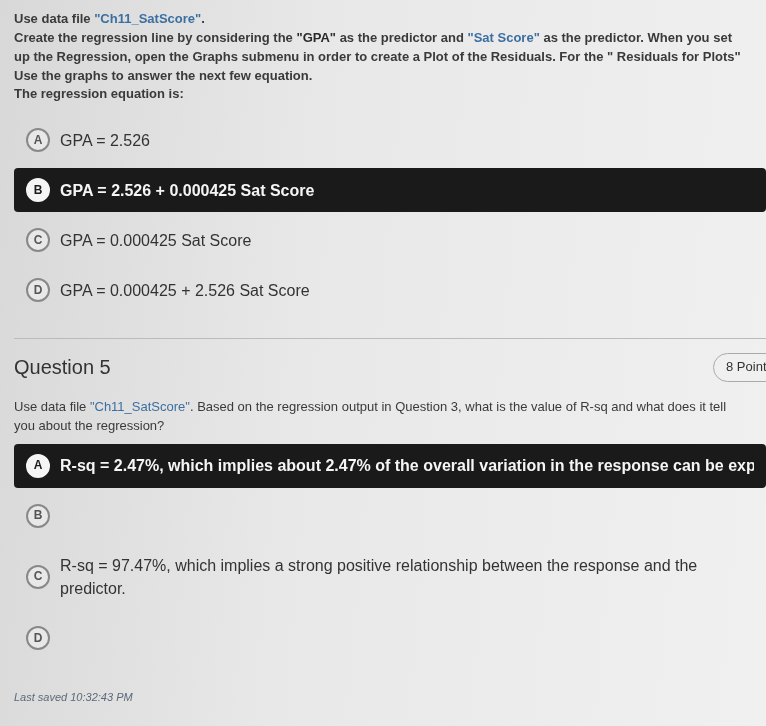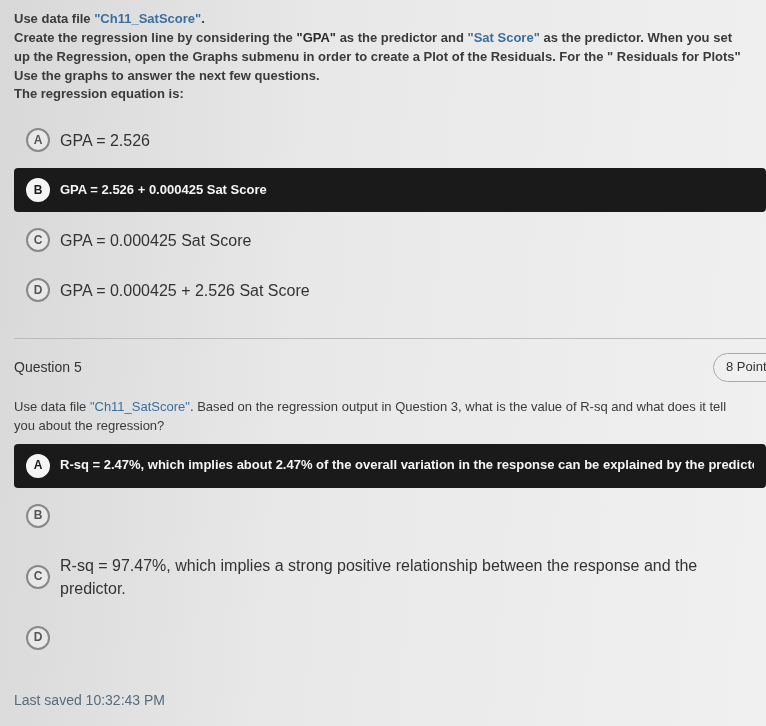--- a/index.html
+++ b/index.html
@@ -48,64 +48,65 @@
       font-size: 12px;
       background: #e8e8e8;
       color: #555;
     }
     .choice.selected .letter {
       background: #f5f5f5;
       color: #1a1a1a;
       border-color: #f5f5f5;
     }
     .choice-text { font-size: 16px; }
-    .choice.selected .choice-text { font-size: 13px; }
+    .choice.selected .choice-text { font-size: 16px; }
     .first-block { margin-top: 14px; }
     .divider {
       border: none;
       border-top: 1px solid #bbb;
       margin: 26px 0 14px 0;
     }
     .q-header {
       display: flex;
       justify-content: space-between;
       align-items: center;
       margin-bottom: 16px;
     }
-    .q-title { font-size: 14px; font-weight: 400; color: #333; }
+    .q-title { font-size: 20px; font-weight: 400; color: #333; }
     .points-pill {
       border: 1px solid #aaa;
       border-radius: 16px;
       padding: 4px 12px;
       background: #f0f0f0;
       font-size: 13px;
       margin-right: -20px;
     }
     .q5-prompt { margin-bottom: 8px; font-weight: 500; color: #3a3a3a; }
     .q5-prompt .file { color: #3b6fa0; }
     .timestamp {
       color: #5a6a7a;
-      font-size: 14px;
+      font-size: 11px;
       margin-top: 30px;
       filter: blur(0.6px);
+      font-style: italic;
     }
     .trunc { white-space: nowrap; overflow: hidden; }
   </style>
 </head>
 <body>
 
 <div class="prompt">
   <div>
     <span>Use data file </span><span class="file">"Ch11_SatScore"</span><span>.</span>
   </div>
   <div>
     <span>Create the regression line by considering the </span><span class="response">"GPA"</span><span> as the predictor and </span><span class="predictor">"Sat Score"</span><span> as the predictor. When you set</span>
   </div>
   <div>up the Regression, open the Graphs submenu in order to create a Plot of the Residuals. For the " Residuals for Plots"</div>
-  <div>Use the graphs to answer the next few questions.</div>
+  <div>Use the graphs to answer the next few equation.</div>
   <div>The regression equation is:</div>
 </div>
 
 <div class="first-block">
   <div class="choice">
     <div class="letter">A</div>
     <div class="choice-text">GPA = 2.526</div>
   </div>
   <div class="choice selected">
     <div class="letter">B</div>

